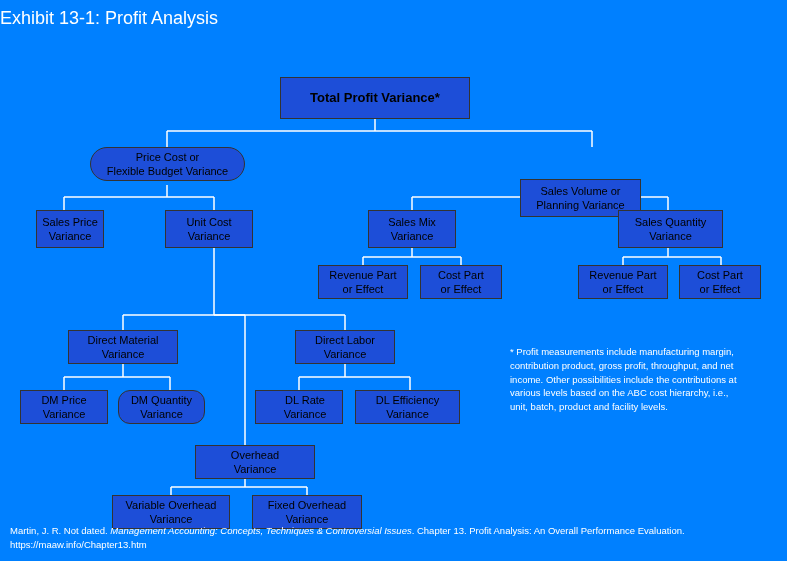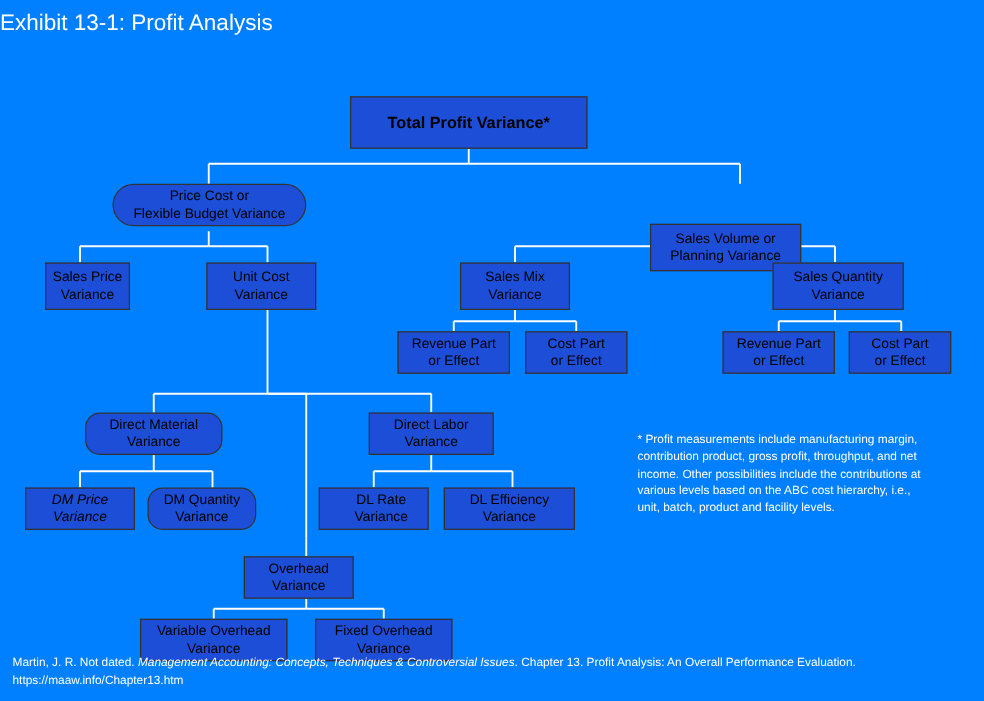--- a/index.html
+++ b/index.html
@@ -175,45 +175,45 @@
   </div>
 
   <div class="box" style="left:578px; top:230px; width:90px; height:34px; display:flex; align-items:center; justify-content:center;">
     Revenue Part<br>or Effect
   </div>
 
   <div class="box" style="left:679px; top:230px; width:82px; height:34px; display:flex; align-items:center; justify-content:center;">
     Cost Part<br>or Effect
   </div>
 
-  <div class="box" style="left:68px; top:295px; width:110px; height:34px; display:flex; align-items:center; justify-content:center;border-radius:12px;">
+  <div class="box" style="left:68px; top:295px; width:110px; height:34px; display:flex; align-items:center; justify-content:center;">
     Direct Material<br>Variance
   </div>
 
   <div class="box" style="left:295px; top:295px; width:100px; height:34px; display:flex; align-items:center; justify-content:center;">
     Direct Labor<br>Variance
   </div>
 
-  <div class="box" style="left:20px; top:355px; width:88px; height:34px; display:flex; align-items:center; justify-content:center;font-style:italic;">
+  <div class="box" style="left:20px; top:355px; width:88px; height:34px; display:flex; align-items:center; justify-content:center;">
     DM Price<br>Variance
   </div>
 
   <div class="box" style="left:118px; top:355px; width:87px; height:34px; display:flex; align-items:center; justify-content:center;border-radius:12px;">
     DM Quantity<br>Variance
   </div>
 
   <div class="box" style="left:255px; top:355px; width:88px; height:34px; display:flex; align-items:center; justify-content:center;padding-left:16px;">
     DL Rate<br>Variance
   </div>
 
   <div class="box" style="left:355px; top:355px; width:105px; height:34px; display:flex; align-items:center; justify-content:center;">
     DL Efficiency<br>Variance
   </div>
 
-  <div class="box" style="left:195px; top:410px; width:88px; height:34px; display:flex; align-items:center; justify-content:center;">
+  <div class="box" style="left:195px; top:410px; width:120px; height:34px; display:flex; align-items:center; justify-content:center;">
     Overhead<br>Variance
   </div>
 
   <div class="box" style="left:112px; top:460px; width:118px; height:34px; display:flex; align-items:center; justify-content:center;">
     Variable Overhead<br>Variance
   </div>
 
   <div class="box" style="left:252px; top:460px; width:110px; height:34px; display:flex; align-items:center; justify-content:center;">
     Fixed Overhead<br>Variance
   </div>

